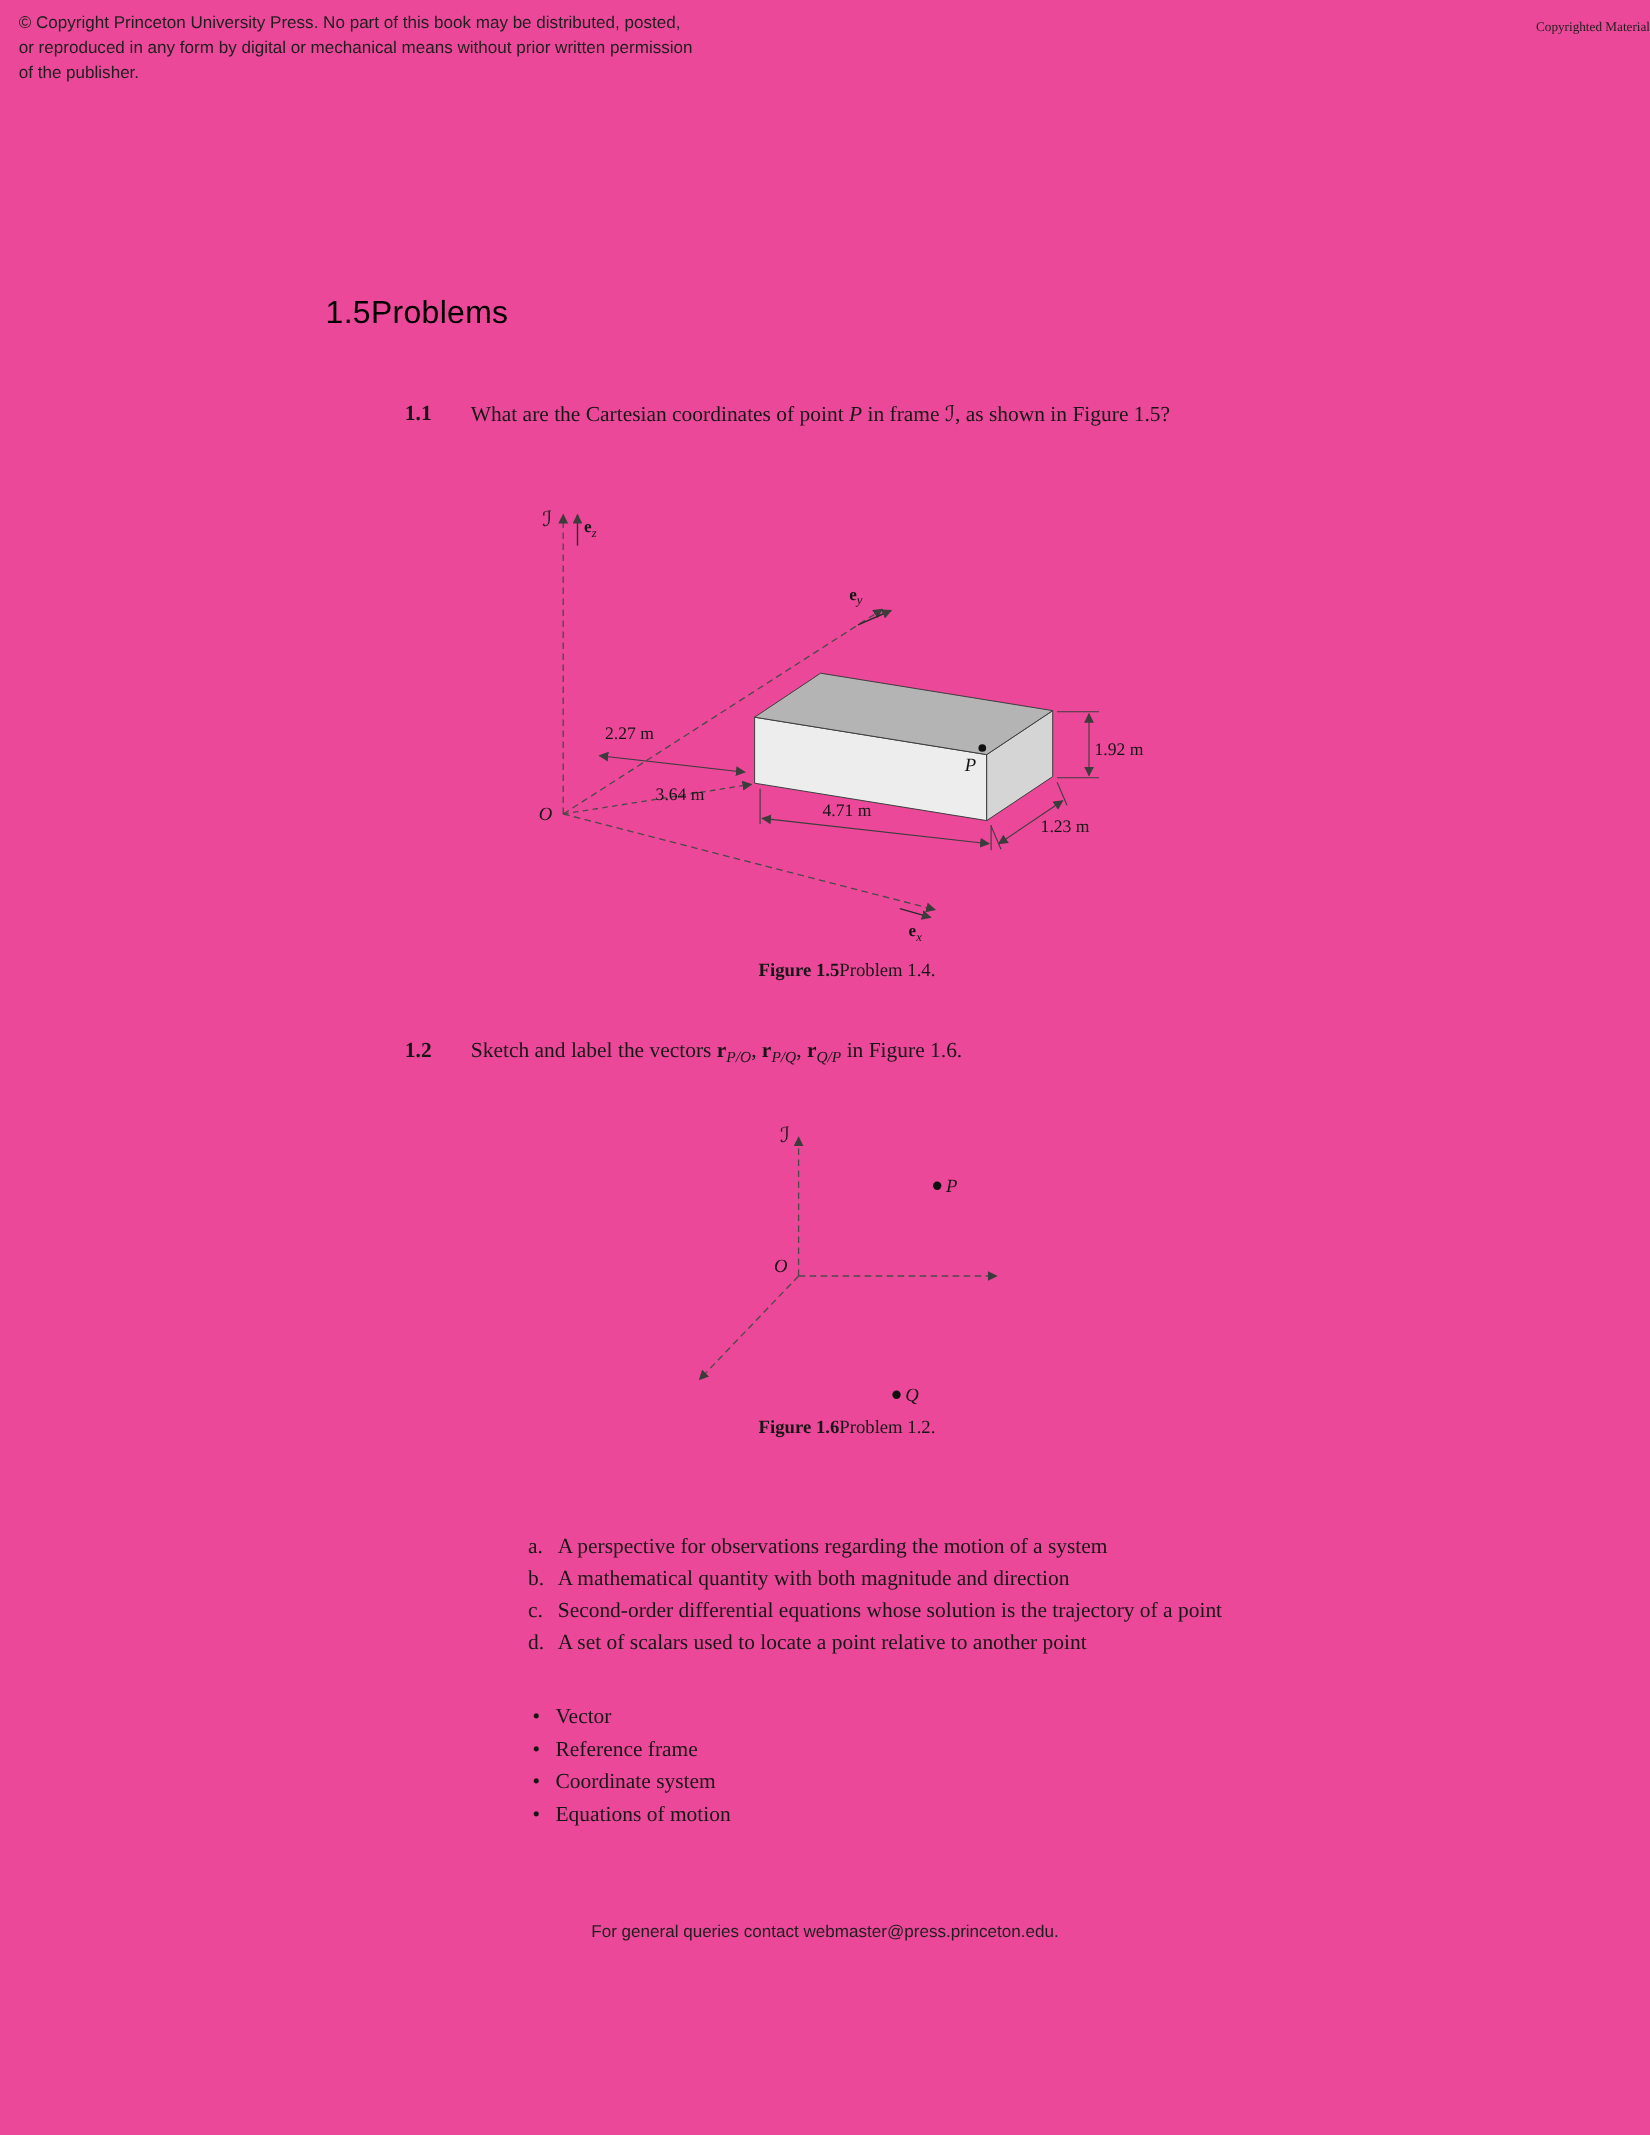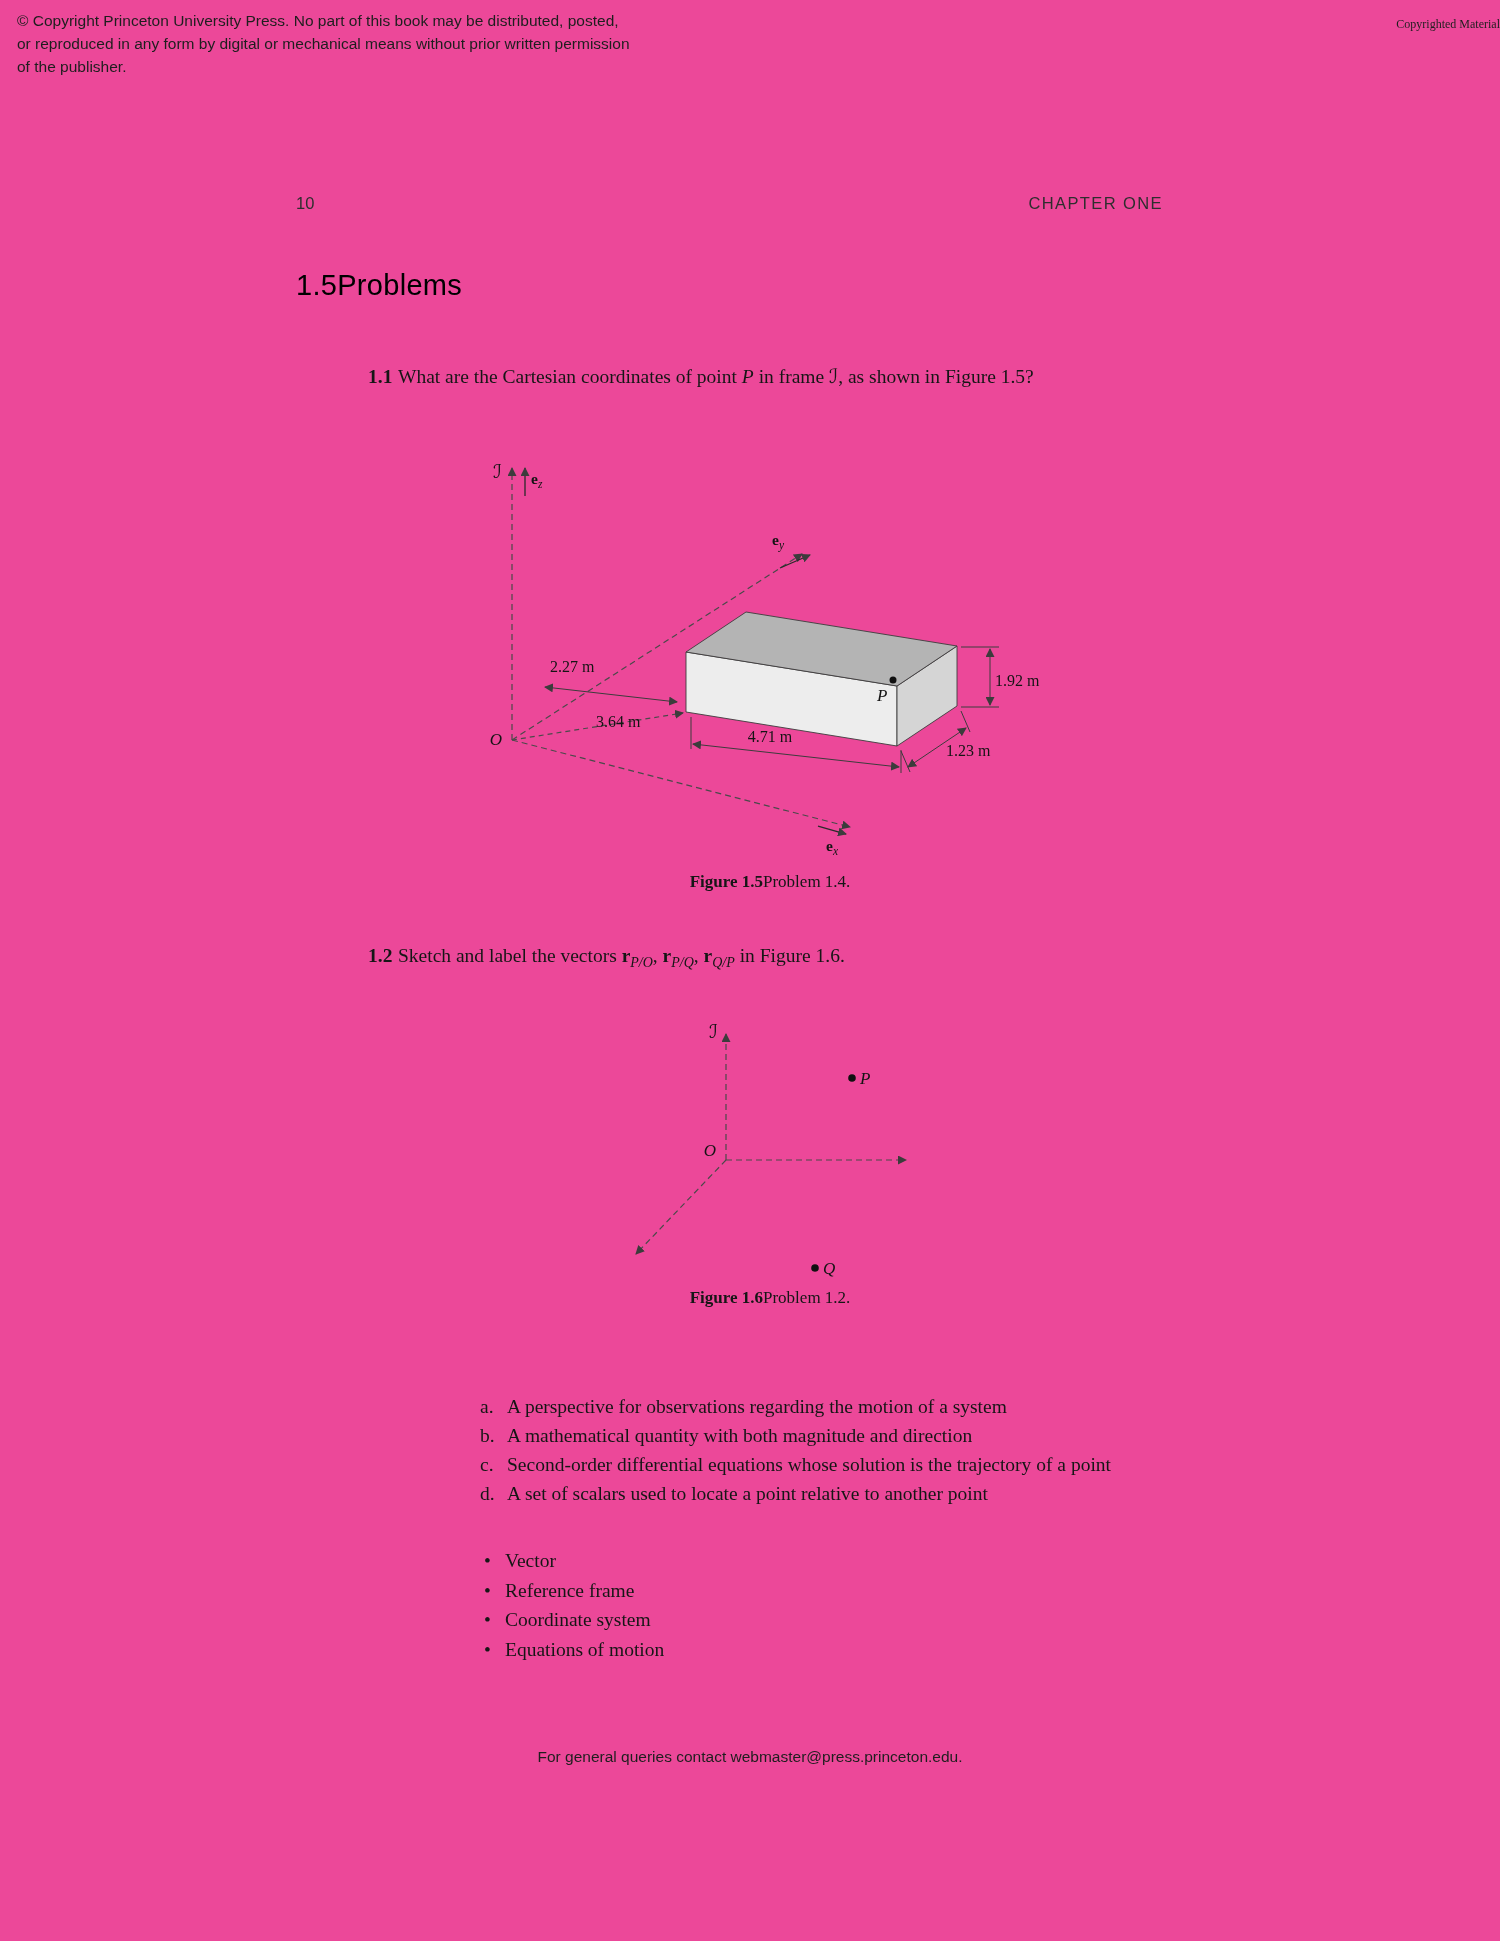--- a/index.html
+++ b/index.html
@@ -23,21 +23,21 @@
   .chapter { letter-spacing:1.4px; }
   .section-heading {
     position:absolute; top:269px; left:296px; margin:0;
     font-family:"Liberation Sans", sans-serif; font-weight:400; font-size:29px;
     letter-spacing:0.3px; color:#000;
   }
   .sec-num { margin-right:0; }
 
   .problem { position:absolute; left:352px; width:811px; font-size:19.5px; line-height:29px; }
   .pnum { position:absolute; left:0; top:0; font-weight:bold;margin-left:16px; }
-  .ptext { margin-left:46px; width:735px; text-align:justify; }
+  .ptext { margin-left:76px; width:735px; text-align:justify; }
   .ptext.noj { text-align:left; }
   .mvar { font-style:italic; }
   .scriptI { font-family:"DejaVu Serif","DejaVu Sans",serif; font-style:italic; }
   .vec { font-weight:bold; font-style:normal; }
   sub.vsub { font-style:italic; font-size:14px; }
 
   .fig15 { position:absolute; left:450px; top:450px; }
   .fig16 { position:absolute; left:600px; top:1020px; }
 
   .caption { position:absolute; left:420px; width:700px; text-align:center; font-size:17px; color:#161616; }
@@ -72,24 +72,20 @@
   tspan.vsub { font:italic 11.5px "Liberation Serif", serif; }
 </style>
 </head>
 <body>
 
 <div class="page">
 
   <div class="copyright-notice">© Copyright Princeton University Press. No part of this book may be distributed, posted, or reproduced in any form by digital or mechanical means without prior written permission of the publisher.</div>
   <div class="copyrighted-material">Copyrighted Material</div>
 
-  <div class="running-head">
-    <span>10</span>
-    <span class="chapter">CHAPTER ONE</span>
-  </div>
 
   <h1 class="section-heading">
     <span class="sec-num">1.5</span><span>Problems</span>
   </h1>
 
   <div class="problem" style="top:362px">
     <span class="pnum">1.1</span>
     <div class="ptext">
       <span>What are the Cartesian coordinates of point </span><span class="mvar">P</span><span> in frame </span><span class="scriptI">ℐ</span><span>, as shown in Figure 1.5?</span>
     </div>

